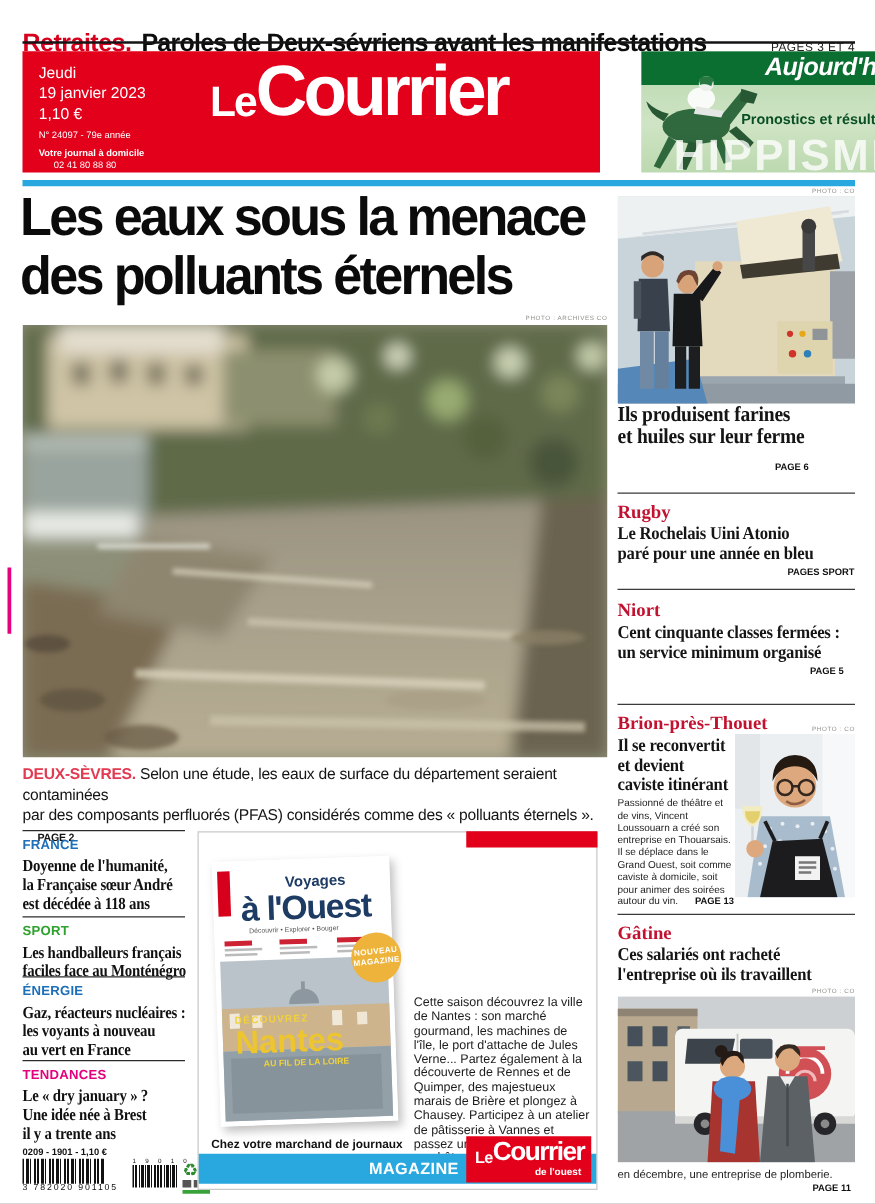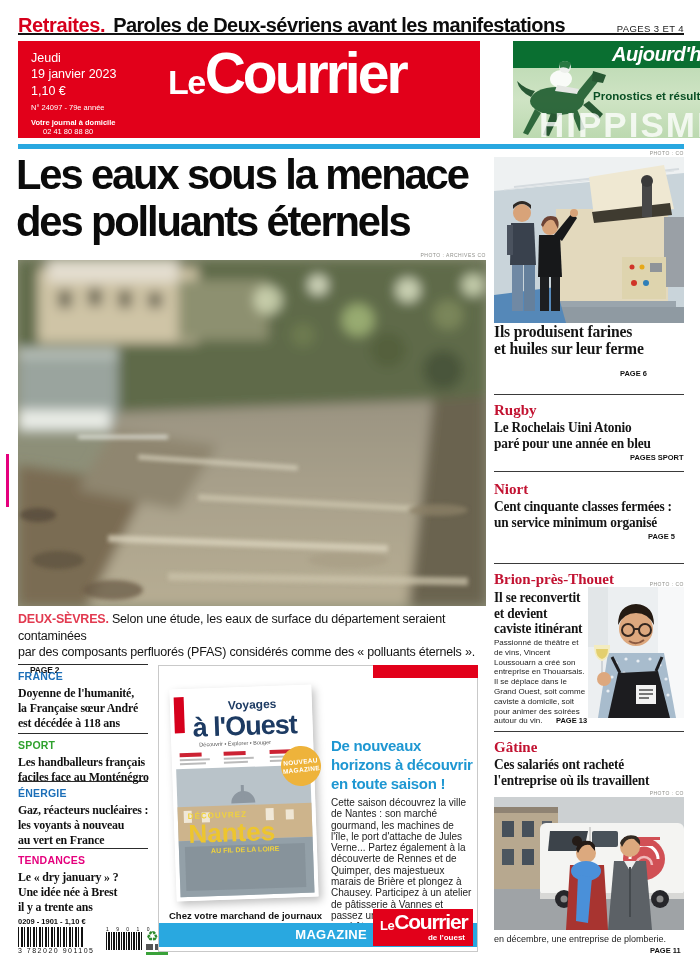--- a/index.html
+++ b/index.html
@@ -1,20 +1,20 @@
 <!DOCTYPE html>
 <html><head>
 <meta charset="utf-8">
 <style>
   html,body{margin:0;padding:0;background:#9a9a9a;}
   .page{position:relative;width:700px;height:963px;background:#ffffff;overflow:hidden;
         font-family:"Liberation Sans",sans-serif;margin:0 auto;}
 
   
-  .topbar{position:absolute;left:18px;top:14px;width:666px;display:flex;align-items:baseline;text-align:center;}
+  .topbar{position:absolute;left:18px;top:24px;width:666px;display:flex;align-items:baseline;text-align:center;}
   .tb-kicker{color:#d6001c;font-weight:bold;font-size:20px;letter-spacing:-0.4px;}
   .tb-head{color:#0d0d0d;font-weight:bold;font-size:20px;margin-left:8px;letter-spacing:-0.6px;}
   .tb-pages{margin-left:auto;font-size:9.5px;color:#222;letter-spacing:0.4px;}
   .tb-rule{position:absolute;left:18px;top:33px;width:666px;height:2px;background:#141414;}
 
   
   .masthead{position:absolute;left:18px;top:41px;width:462px;height:97px;background:#e2001a;color:#fff;}
   .mh-left{position:absolute;left:13px;top:9px;line-height:1.3;}
   .mh-day,.mh-date,.mh-price{font-size:12.5px;}
   .mh-issue{font-size:7.5px;margin-top:4px;}
@@ -316,25 +316,20 @@
         <text x="14" y="154" font-family="Liberation Sans, sans-serif" font-size="26" font-weight="bold" fill="#edc52f">Nantes</text>
         <text x="36" y="165" font-family="Liberation Sans, sans-serif" font-size="7" font-weight="bold" fill="#f0d23c">AU FIL DE LA LOIRE</text>
       </svg>
     </div>
 
     <div class="ad-badge">
       <span>NOUVEAU</span>
         <span>MAGAZINE</span>
     </div>
 
-    <div class="ad-heading">
-      <div>De nouveaux</div>
-      <div>horizons à découvrir</div>
-      <div>en toute saison !</div>
-    </div>
     <div class="ad-body">Cette saison découvrez la ville de Nantes : son marché gourmand, les machines de l'île, le port d'attache de Jules Verne... Partez également à la découverte de Rennes et de Quimper, des majestueux marais de Brière et plongez à Chausey. Participez à un atelier de pâtisserie à Vannes et passez une nuit insolite dans un château du XVIe siècle !</div>
     <div class="ad-footer">Chez votre marchand de journaux</div>
 
     <div class="ad-bar">
       <div class="ad-bar-label">MAGAZINE</div>
     </div>
     <div class="ad-logo">
       <div class="l1">
         <span class="le">Le</span>
           <span class="co">Courrier</span>

